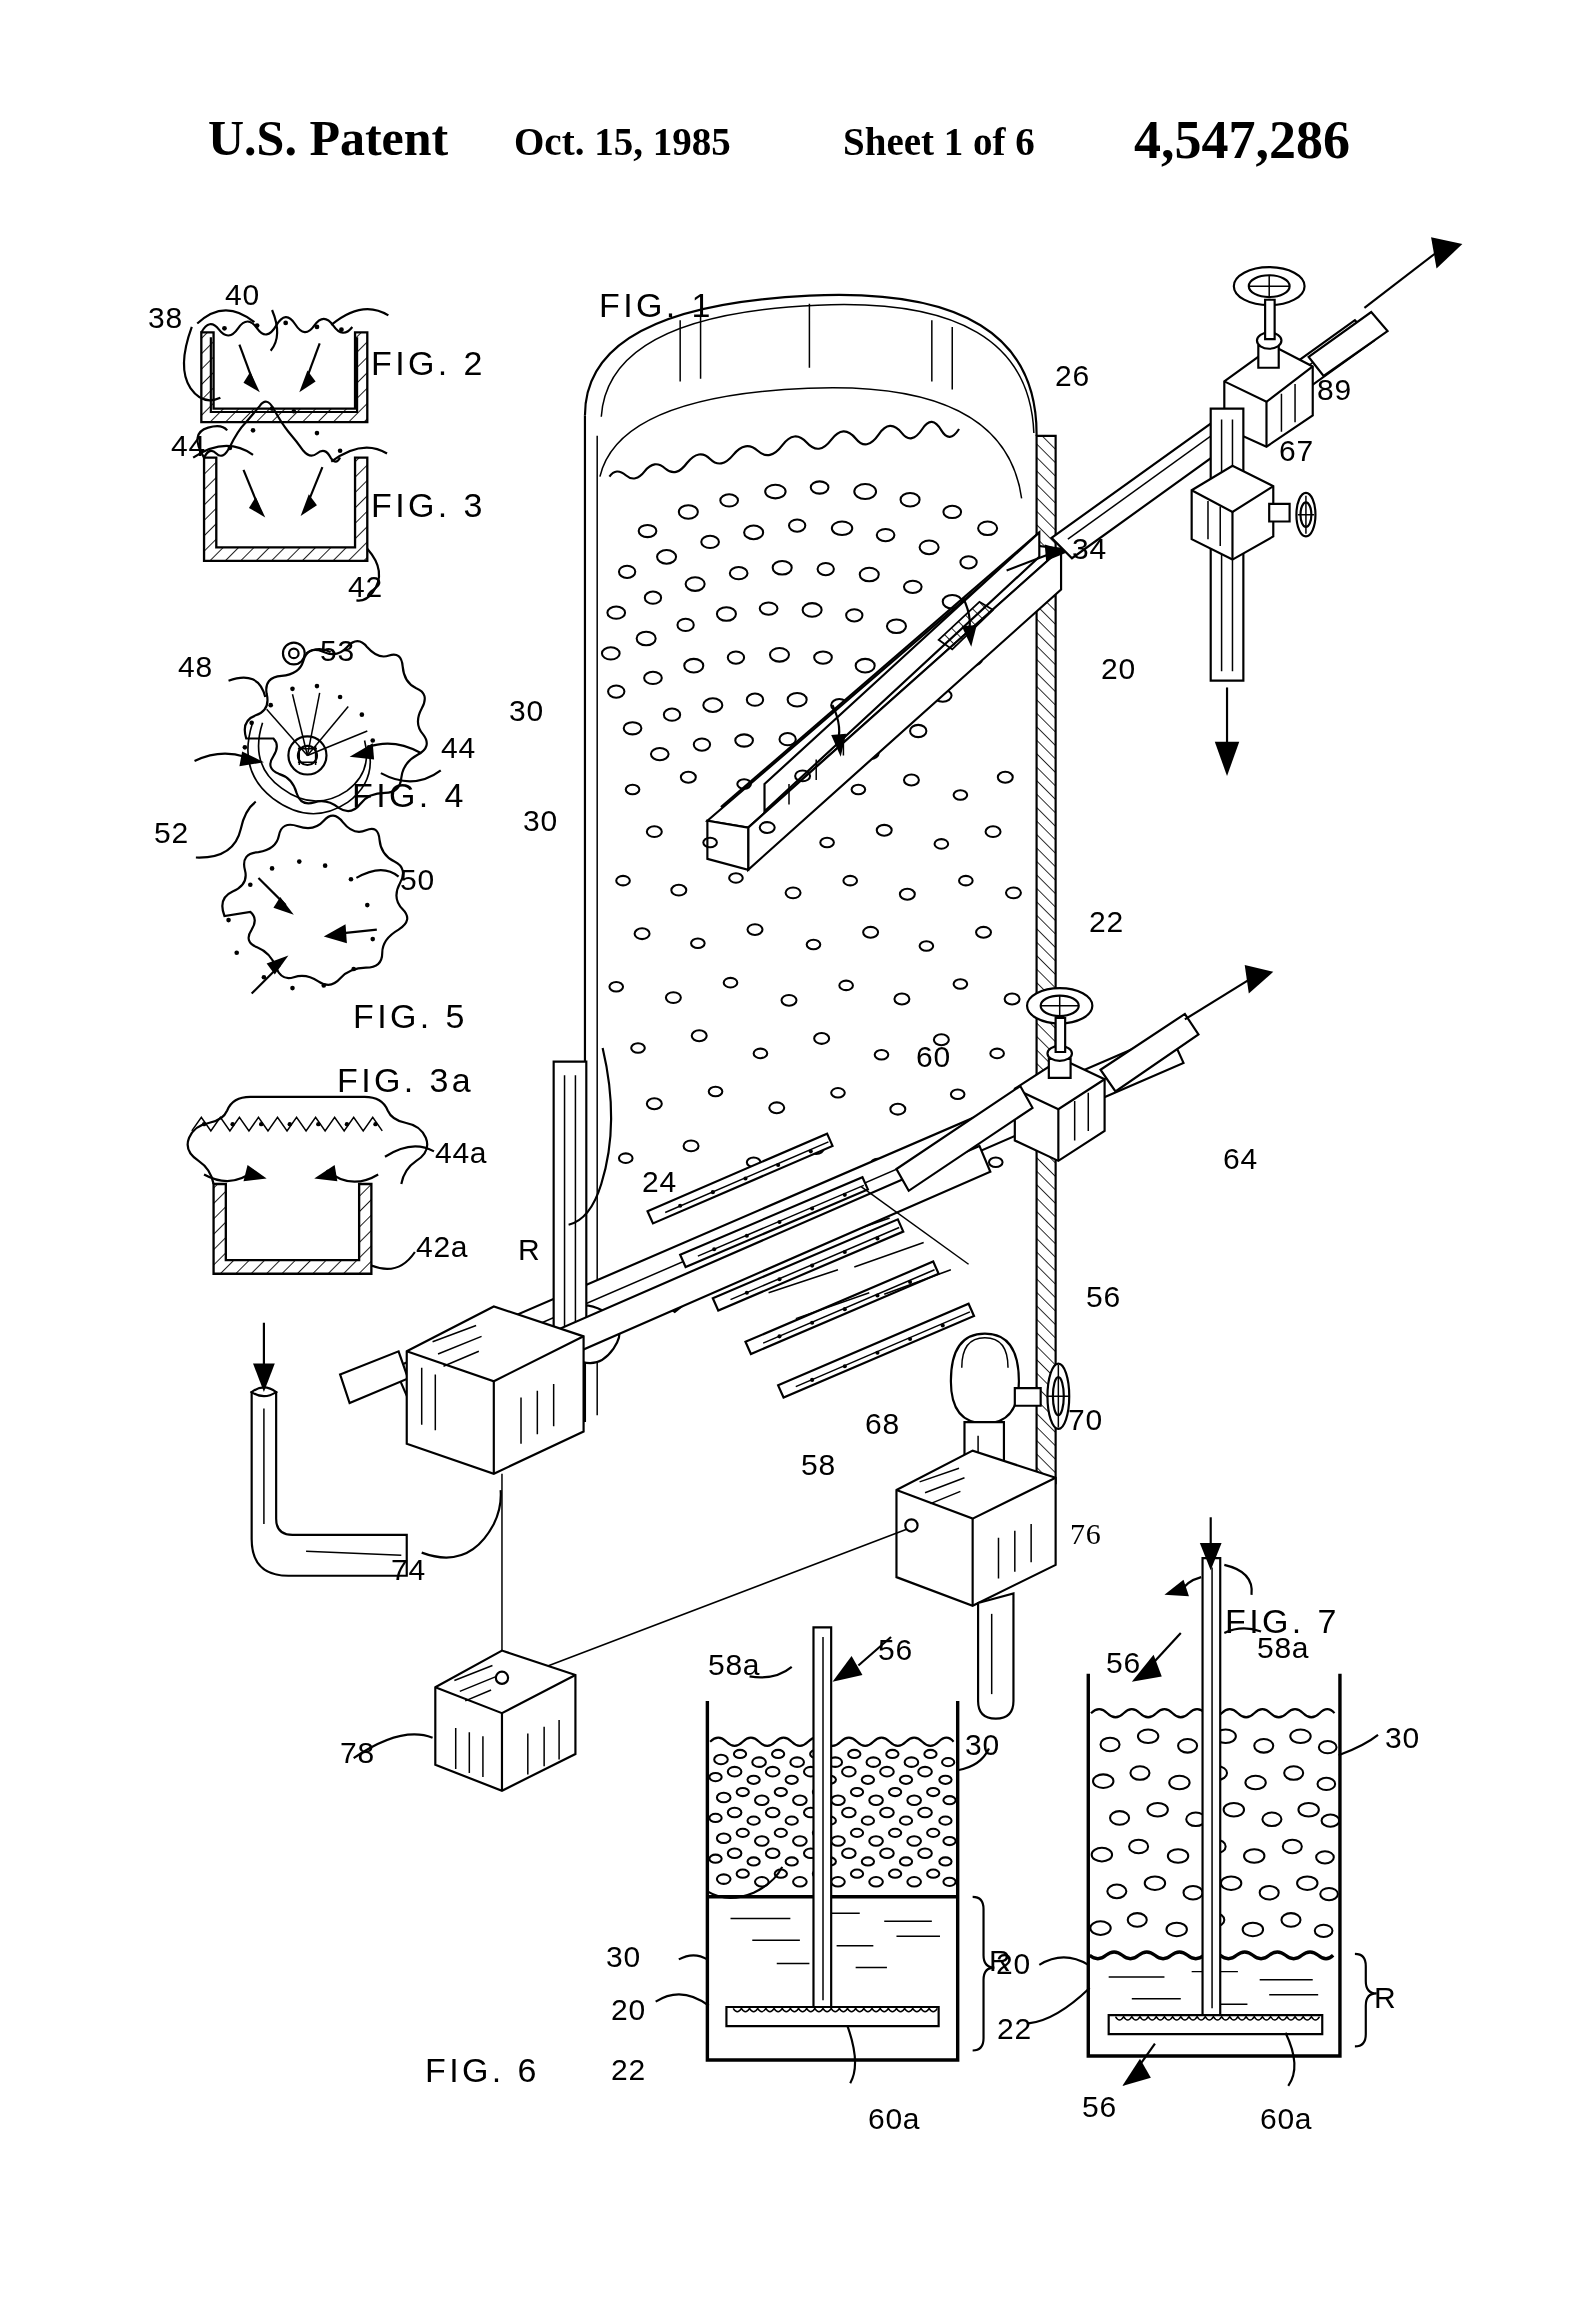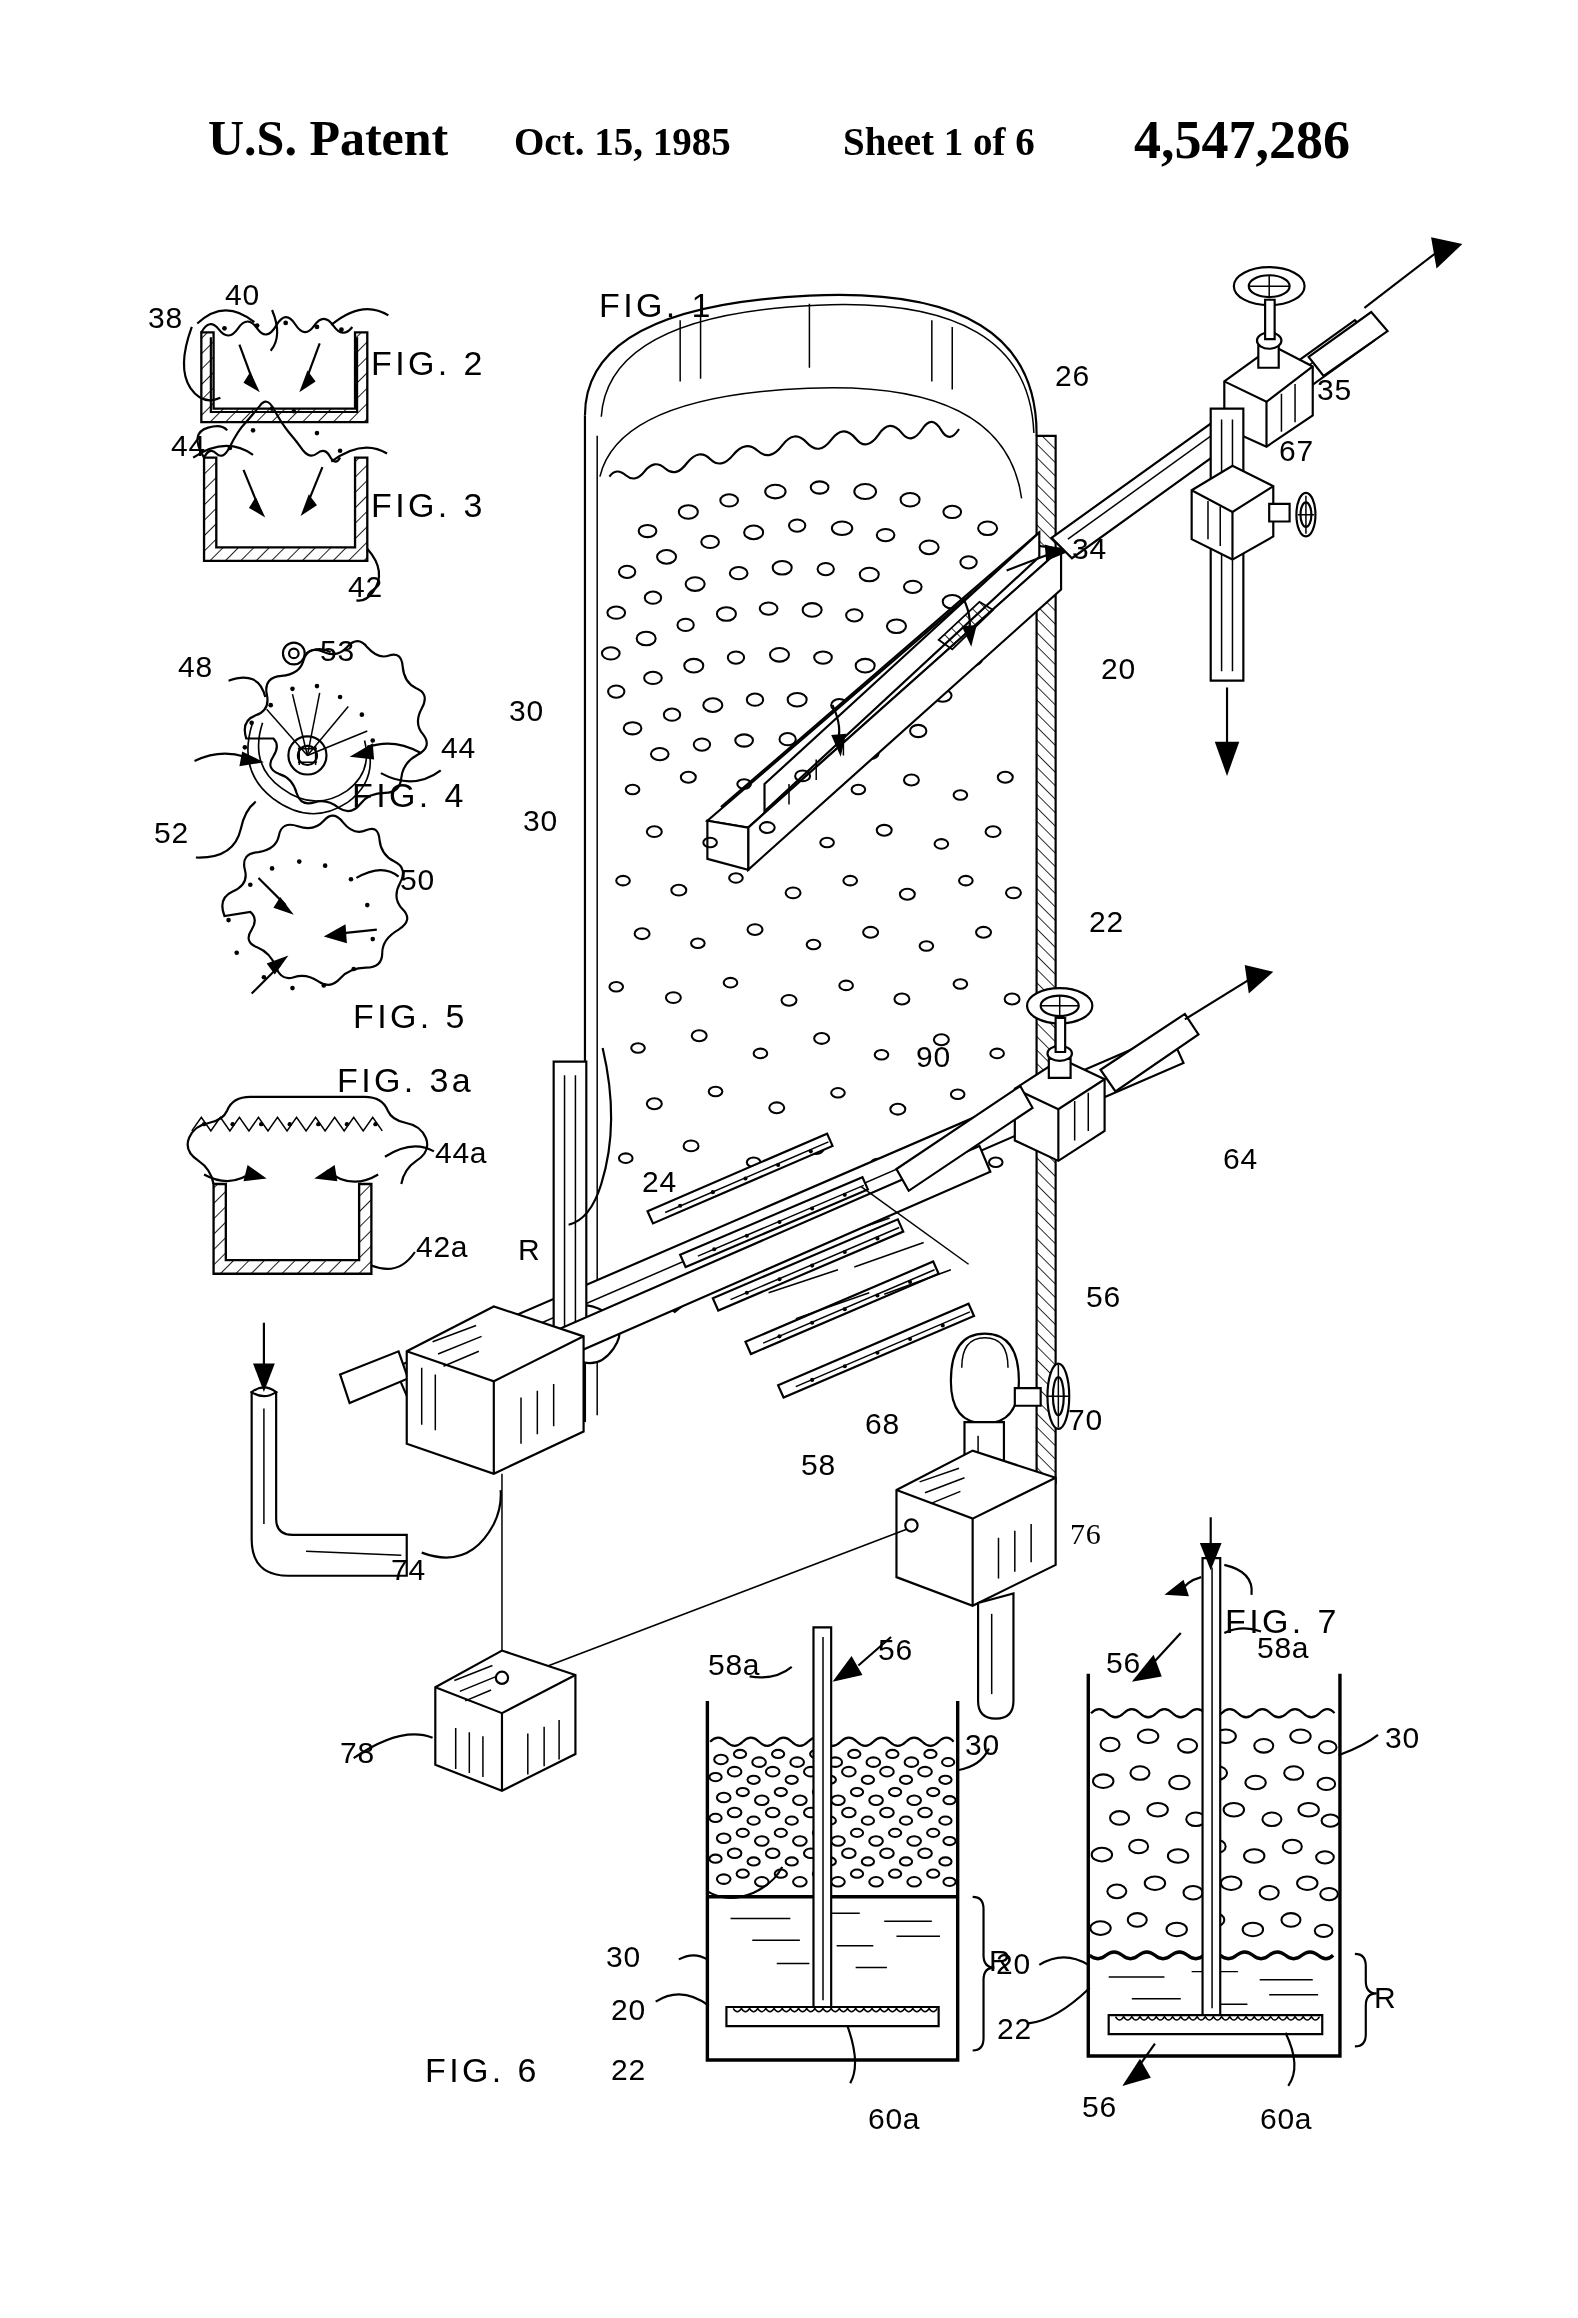--- a/index.html
+++ b/index.html
@@ -813,28 +813,28 @@
   <div class="ref" style="left:320px; top:634px;">53</div>
   <div class="ref" style="left:441px; top:731px;">44</div>
   <div class="ref" style="left:154px; top:816px;">52</div>
 
   <div class="ref" style="left:400px; top:863px;">50</div>
 
   <div class="ref" style="left:435px; top:1136px;">44a</div>
   <div class="ref" style="left:416px; top:1230px;">42a</div>
 
   <div class="ref" style="left:1055px; top:359px;">26</div>
-  <div class="ref" style="left:1317px; top:373px;">35</div>
+  <div class="ref" style="left:1317px; top:373px;">89</div>
   <div class="ref" style="left:1279px; top:434px;">67</div>
   <div class="ref" style="left:1072px; top:532px;">34</div>
   <div class="ref" style="left:1101px; top:652px;">20</div>
   <div class="ref" style="left:509px; top:694px;">30</div>
   <div class="ref" style="left:523px; top:804px;">30</div>
   <div class="ref" style="left:1089px; top:905px;">22</div>
-  <div class="ref" style="left:916px; top:1040px;">90</div>
+  <div class="ref" style="left:916px; top:1040px;">60</div>
   <div class="ref" style="left:1223px; top:1142px;">64</div>
   <div class="ref" style="left:642px; top:1165px;">24</div>
   <div class="ref" style="left:518px; top:1233px;">R</div>
   <div class="ref" style="left:1086px; top:1280px;">56</div>
   <div class="ref" style="left:865px; top:1396px;margin-top:11px;">68</div>
   <div class="ref" style="left:801px; top:1448px;">58</div>
   <div class="ref" style="left:1068px; top:1403px;">70</div>
   <div class="ref" style="left:1070px; top:1517px;font-family:Liberation Serif, serif;">76</div>
   <div class="ref" style="left:391px; top:1553px;">74</div>
   <div class="ref" style="left:340px; top:1736px;">78</div>

